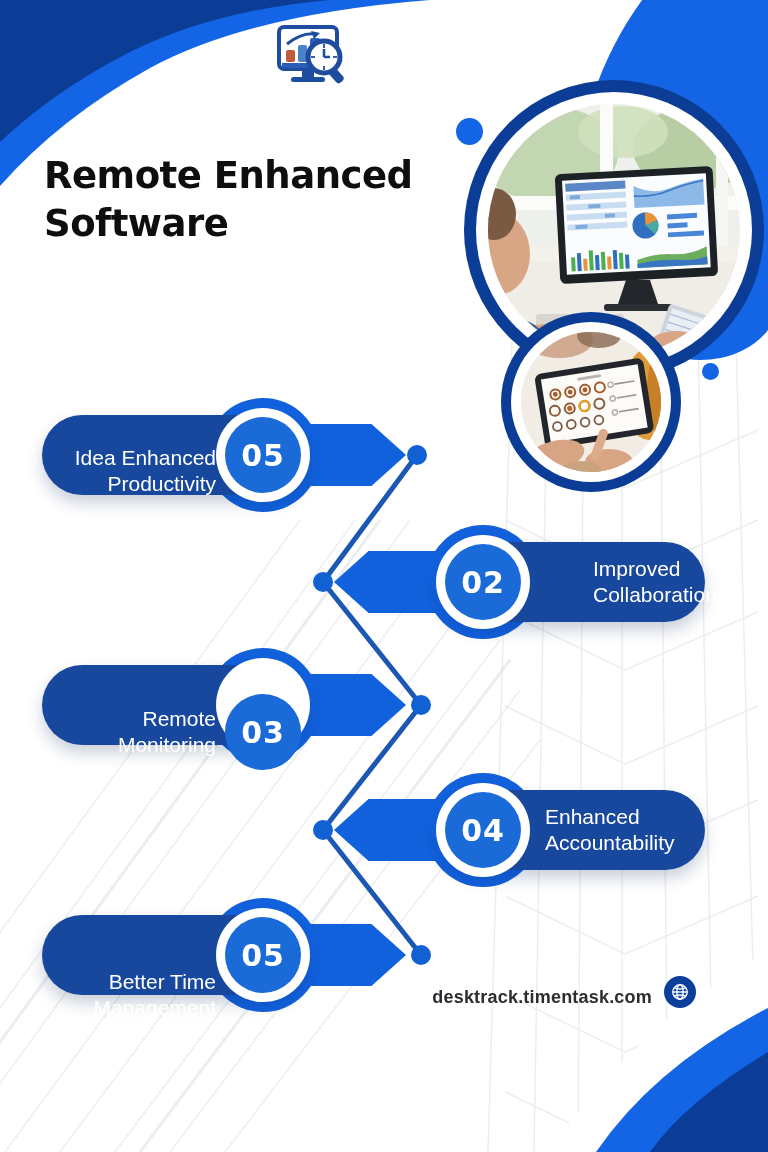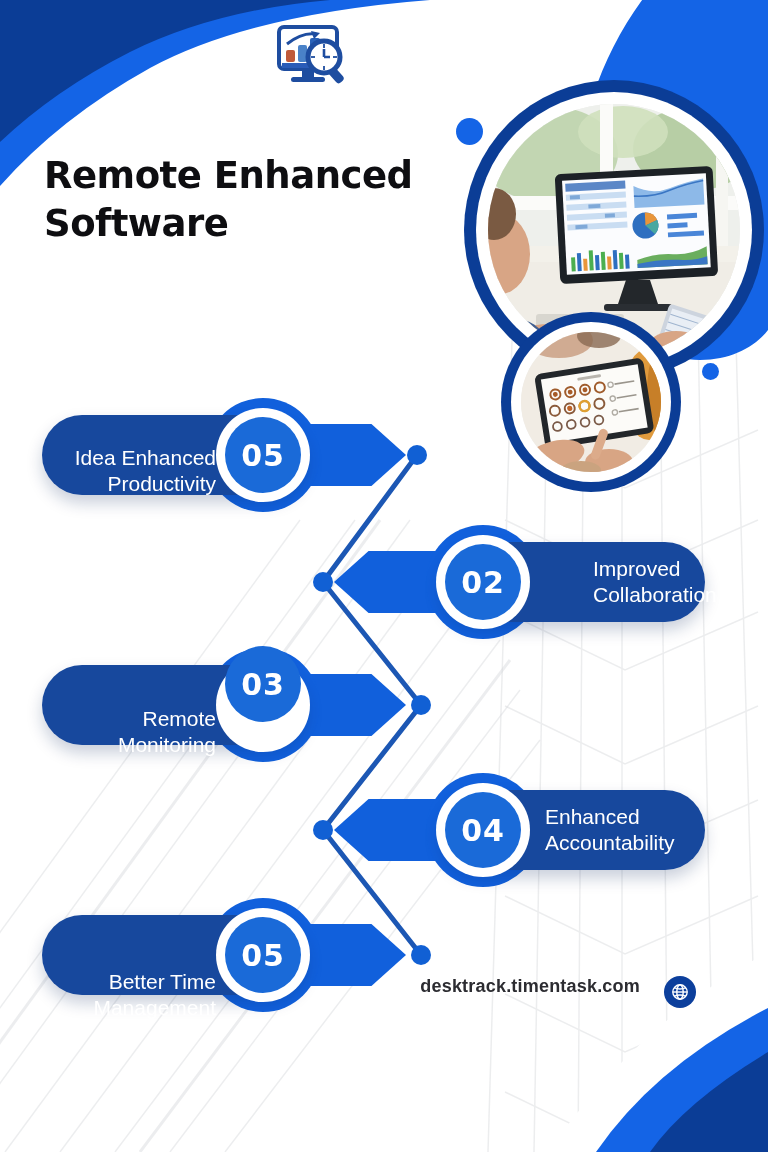--- a/index.html
+++ b/index.html
@@ -38,21 +38,21 @@
   .arrow.to-left{clip-path:polygon(100% 0,32% 0,0 50%,32% 100%,100% 100%);}
   .circ-outer{position:absolute;width:114px;height:114px;border-radius:50%;background:#1160dc;}
   .circ-white{position:absolute;width:94px;height:94px;border-radius:50%;background:#ffffff;z-index:5;}
   .circ-inner{position:absolute;width:76px;height:76px;border-radius:50%;background:#1a6ad8;z-index:6;
               display:flex;align-items:center;justify-content:center;color:#fff;
               font-family:"DejaVu Sans","Liberation Sans",sans-serif;font-weight:bold;
               font-size:30px;letter-spacing:1px;}
   .z1{z-index:1}.z2{z-index:2}.z3{z-index:3}
 
   
-  .footer{position:absolute;top:976px;right:72px;display:flex;align-items:flex-start;gap:24px;z-index:7;}
+  .footer{position:absolute;top:976px;right:72px;display:flex;align-items:flex-end;gap:12px;z-index:7;}
   .site{color:#2c2c31;font-size:18px;font-weight:bold;letter-spacing:.2px;}
   .globe{width:32px;height:32px;border-radius:50%;background:#0c3f9c;display:flex;
          align-items:center;justify-content:center;}
 </style>
 </head>
 <body>
 
 <div class="stage">
 
   <svg class="layer" width="768" height="1152">
@@ -292,21 +292,21 @@
     <div class="circ-white" style="left:436px;top:535px;"></div>
     <div class="circ-inner" style="left:445px;top:544px;">02</div>
   </div>
 
   <div>
     <div class="arrow to-right z1" style="left:298px;top:674px;"></div>
     <div class="circ-outer z2" style="left:206px;top:648px;"></div>
     <div class="pill z3" style="left:42px;top:665px;"></div>
     <div class="pill-text right-align" style="left:46px;top:678px;margin-top:27px;">Remote Monitoring</div>
     <div class="circ-white" style="left:216px;top:658px;"></div>
-    <div class="circ-inner" style="left:225px;top:646px;">03</div>
+    <div class="circ-inner" style="left:225px;top:694px;">03</div>
   </div>
 
   <div>
     <div class="arrow to-left z1" style="left:334px;top:799px;"></div>
     <div class="circ-outer z2" style="left:426px;top:773px;"></div>
     <div class="pill z3" style="left:440px;top:790px;"></div>
     <div class="pill-text left-align" style="left:545px;top:803px;">Enhanced Accountability</div>
     <div class="circ-white" style="left:436px;top:783px;"></div>
     <div class="circ-inner" style="left:445px;top:792px;">04</div>
   </div>

